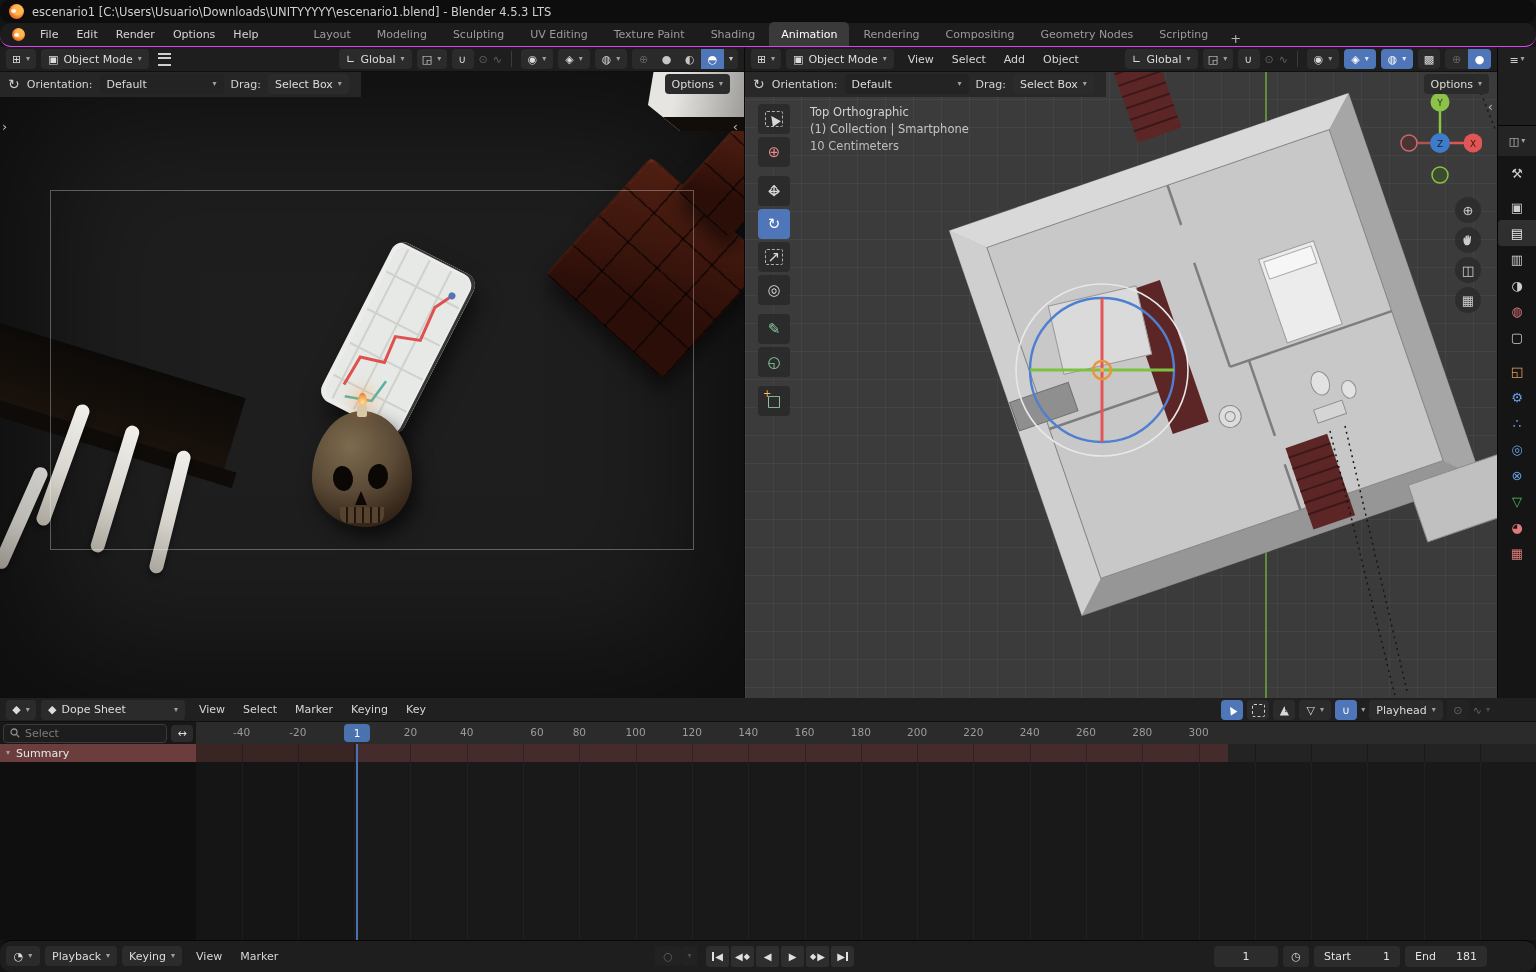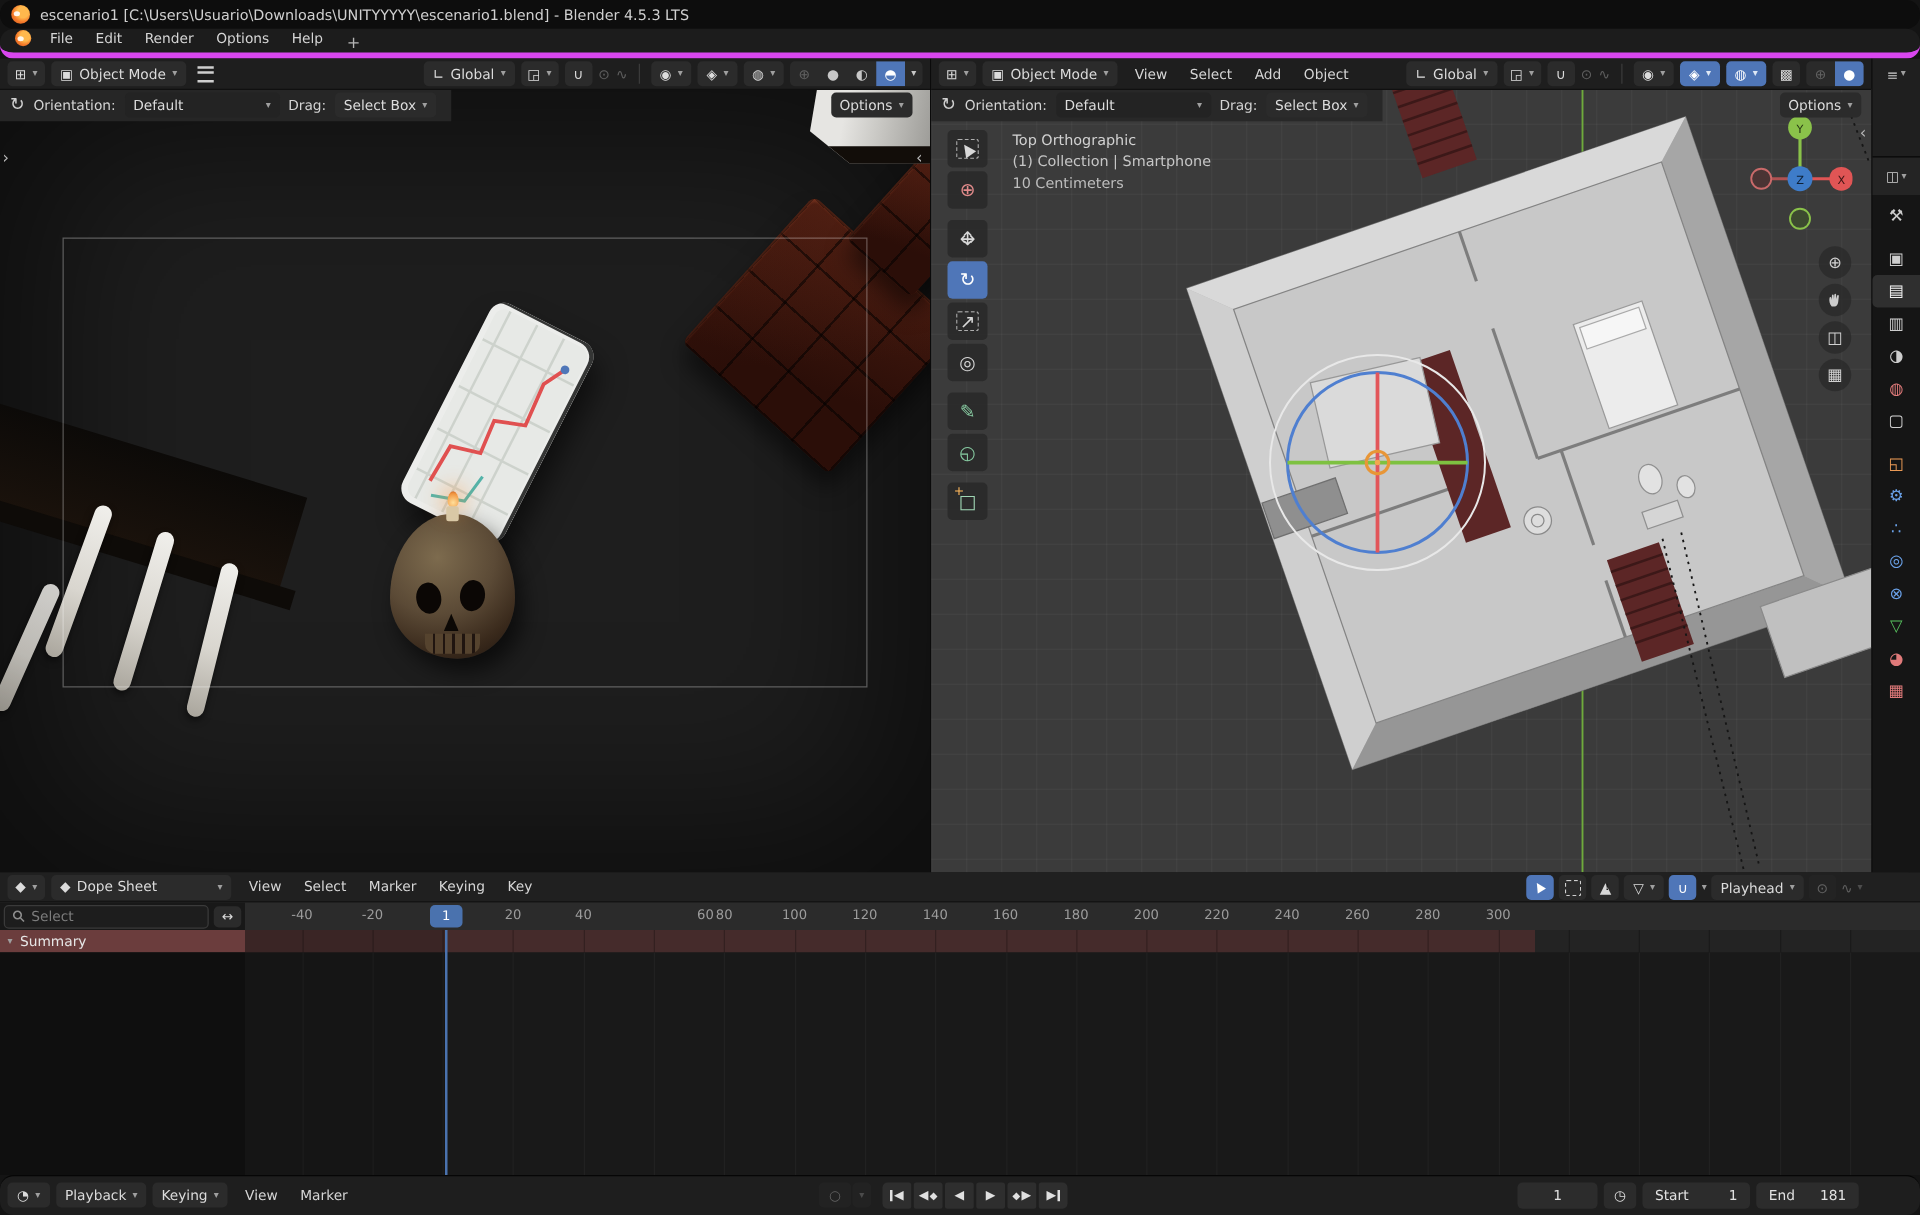--- a/index.html
+++ b/index.html
@@ -21,21 +21,21 @@
 
   
   .titlebar{left:0;top:0;width:1536px;height:23px;background:#0d0d0d;display:flex;align-items:center;
             gap:8px;padding-left:9px;box-sizing:border-box;color:#d0d0d0;font-size:11.5px;}
   .blogo{width:15px;height:15px;border-radius:50%;
          background:radial-gradient(circle at 62% 38%,#ffb84d 0 34%,#f5792a 60%,#c8571b 100%);
          position:relative;flex:0 0 auto;}
   .blogo::after{content:"";position:absolute;left:2px;top:5px;width:5px;height:4px;border-radius:50%;
                 background:#fff;opacity:.9;}
   .menubar{left:0;top:23px;width:1536px;height:24px;background:#1c1c1c;display:flex;align-items:flex-end;
-           box-sizing:border-box;border-bottom:5px solid #d946ef;}
+           box-sizing:border-box;border-bottom:1px solid #d946ef;}
   .menubar .inner{display:flex;align-items:center;height:24px;padding-left:8px;gap:2px;}
   .tab{display:flex;align-items:center;height:24px;padding:0 12px;color:#9b9b9b;white-space:nowrap;}
   .tab.active{background:#3a3a3a;color:#fff;border-radius:5px 5px 0 0;}
   .tabplus{color:#b5b5b5;padding:0 10px;font-size:13px;}
 
   
   .main{left:0;top:47px;width:1536px;height:651px;display:flex;}
   .vp{position:relative;height:651px;background:#1e1e1e;box-sizing:border-box;}
   .vp-header{height:24px;background:#1e1e1e;display:flex;align-items:center;gap:5px;padding:0 6px;
              border-bottom:1px solid #101010;position:relative;z-index:6;}
@@ -177,20 +177,33 @@
     <div class="inner">
       <span class="blogo" style="width:13px;height:13px;margin:0 4px;"></span>
       <span id="menus" class="row">
           <span class="menu">File</span>
           <span class="menu">Edit</span>
           <span class="menu">Render</span>
           <span class="menu">Options</span>
           <span class="menu">Help</span>
         </span>
     </div>
+    <div class="inner" style="margin-left:26px;" id="tabs">
+        <div class="tab">Layout</div>
+        <div class="tab">Modeling</div>
+        <div class="tab">Sculpting</div>
+        <div class="tab">UV Editing</div>
+        <div class="tab">Texture Paint</div>
+        <div class="tab">Shading</div>
+        <div class="tab active">Animation</div>
+        <div class="tab">Rendering</div>
+        <div class="tab">Compositing</div>
+        <div class="tab">Geometry Nodes</div>
+        <div class="tab">Scripting</div>
+      </div>
     <span class="tabplus">+</span>
   </div>
 
   <div class="main abs">
 
     <div class="vp" style="width:745px;border-right:1px solid #0a0a0a;">
       <div class="vp-header">
         <span class="btn icobtn" style="width:30px;">
           <span class="g">⊞</span>
           <span class="chev">▾</span>
@@ -646,21 +659,21 @@
         </span>
         <span class="btn icobtn" style="height:17px;">
           <span class="g">↔</span>
         </span>
       </div>
       <div id="ruler" style="position:absolute;left:0;top:0;right:0;height:22px;">
           <span class="tick" style="left: 221.601px;">-40</span>
           <span class="tick" style="left: 277.893px;">-20</span>
           <span class="tick" style="left: 390.477px;">20</span>
           <span class="tick" style="left: 446.769px;">40</span>
-          <span class="tick" style="left: 531px; text-align: right;">60</span>
+          <span class="tick" style="left: 517px;">60</span>
           <span class="tick" style="left: 559.353px;">80</span>
           <span class="tick" style="left: 615.645px;">100</span>
           <span class="tick" style="left: 671.937px;">120</span>
           <span class="tick" style="left: 728.229px;">140</span>
           <span class="tick" style="left: 784.521px;">160</span>
           <span class="tick" style="left: 840.813px;">180</span>
           <span class="tick" style="left: 897.105px;">200</span>
           <span class="tick" style="left: 953.397px;">220</span>
           <span class="tick" style="left: 1009.69px;">240</span>
           <span class="tick" style="left: 1065.98px;">260</span>

